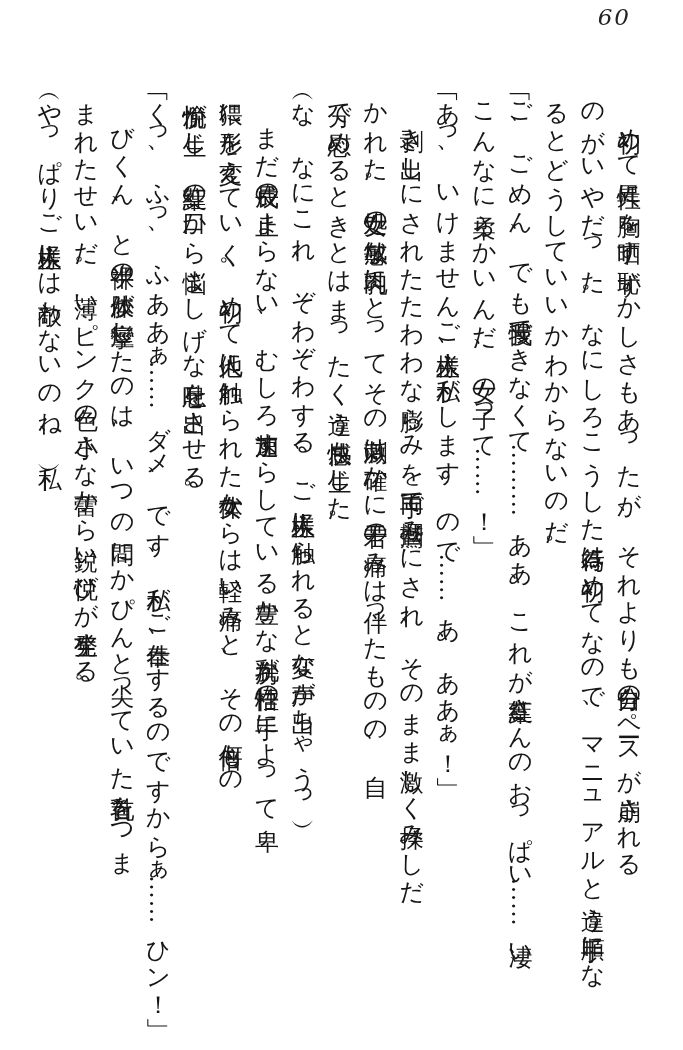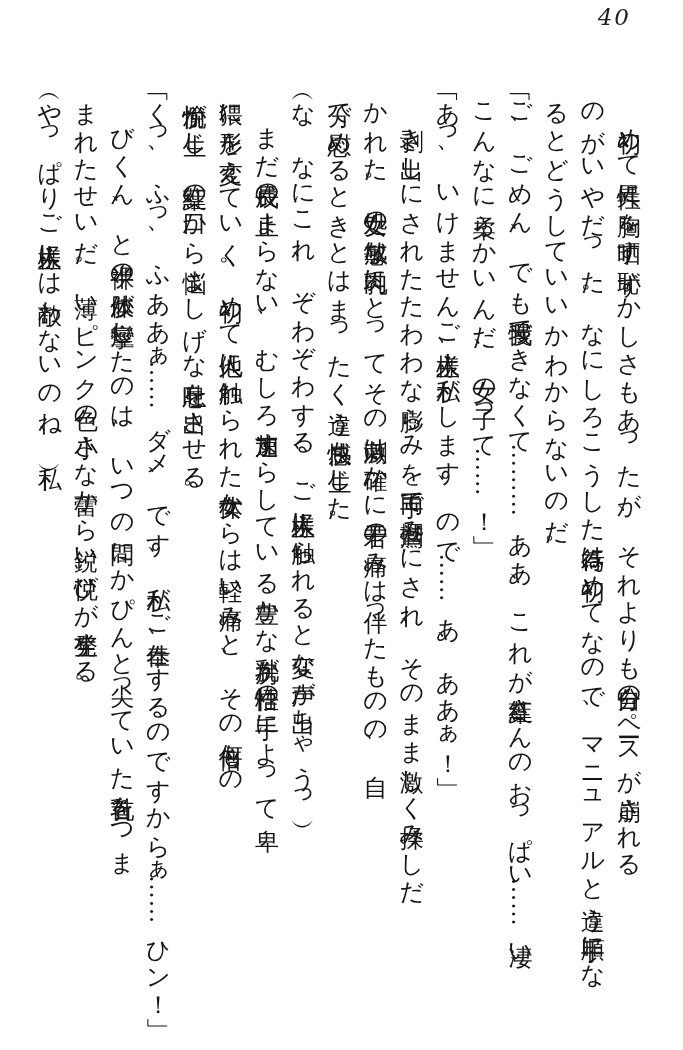--- a/index.html
+++ b/index.html
@@ -45,21 +45,21 @@
     padding: 0;
     line-height: 36.2px;   
     letter-spacing: 0.5px; 
     white-space: nowrap;
   }
 </style>
 </head>
 <body>
 
 <div class="page">
-  <div class="page-number">40</div>
+  <div class="page-number">60</div>
   <div class="text-area">
     <p class="line">　初めて異性に胸を晒す恥ずかしさもあったが、それよりも自分のペースが崩される</p>
     <p class="line">のがいやだった。なにしろこうした行為は初めてなので、マニュアルと違う手順にな</p>
     <p class="line">るとどうしていいかわからないのだ。</p>
     <p class="line">「ご、ごめん、でも我慢できなくて………ああ、これが紅葉さんのおっぱい……凄い、</p>
     <p class="line">こんなに柔らかいんだ、女の子って……！」</p>
     <p class="line">「あっ、いけませんご主人様、私がします、ので……あ、ああぁ！」</p>
     <p class="line">　剥き出しにされたたわわな膨らみを両手で鷲摑みにされ、そのまま激しく揉みしだ</p>
     <p class="line">かれた。処女の敏感な乳肉にとってその刺激は確かに若干の痛みは伴ったものの、自</p>
     <p class="line">分で慰めるときとはまったく違う快感も生じた。</p>

